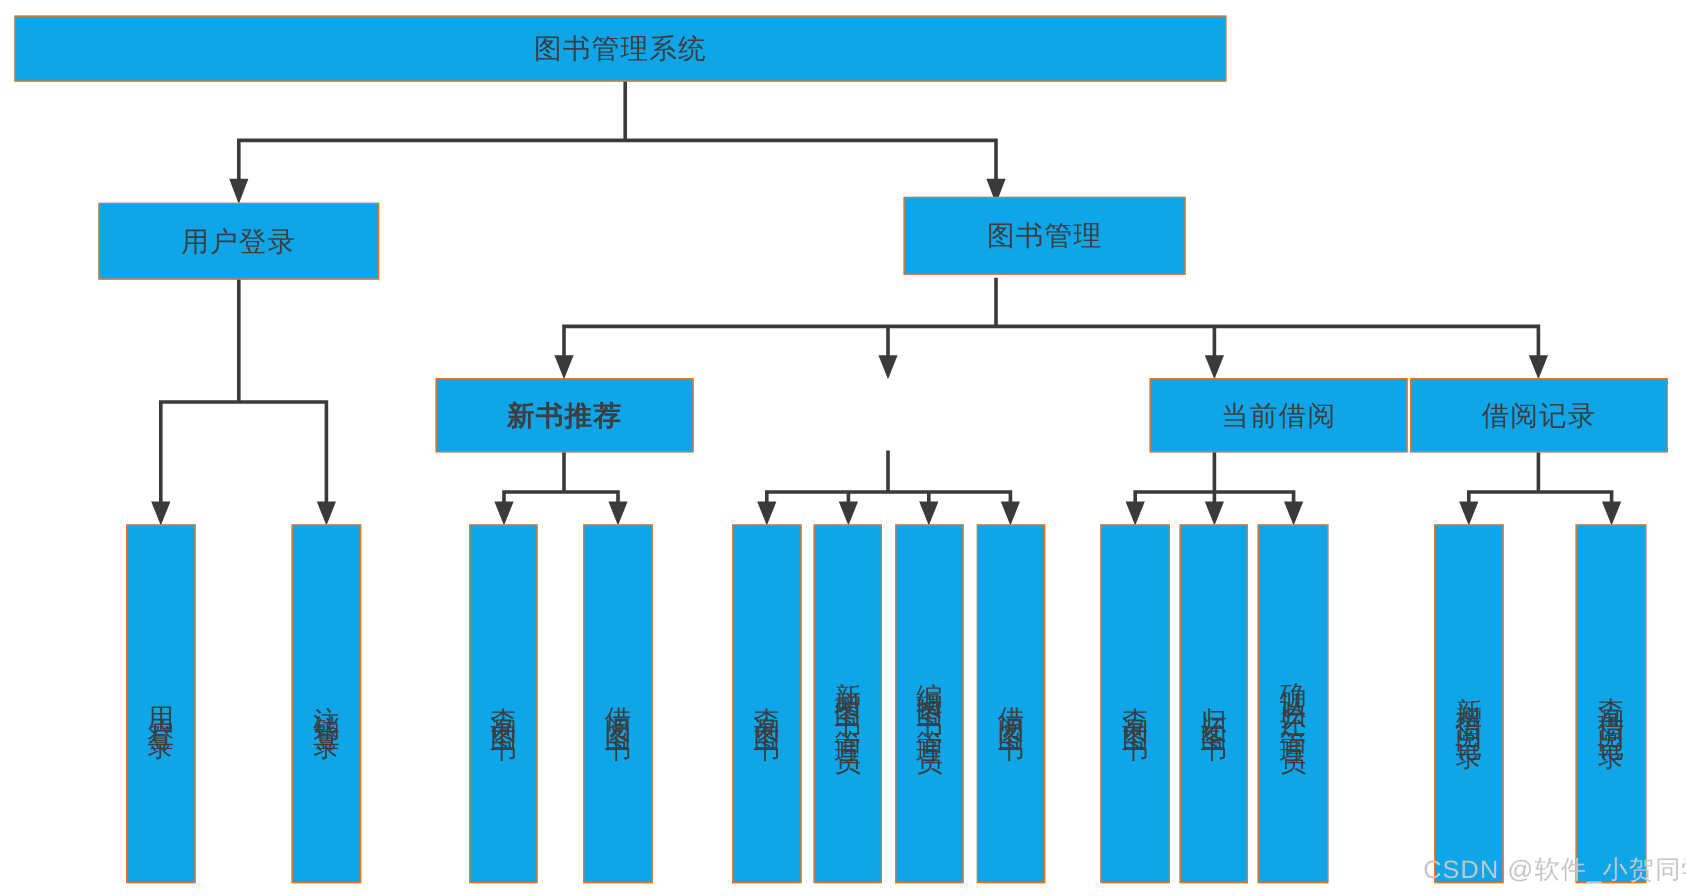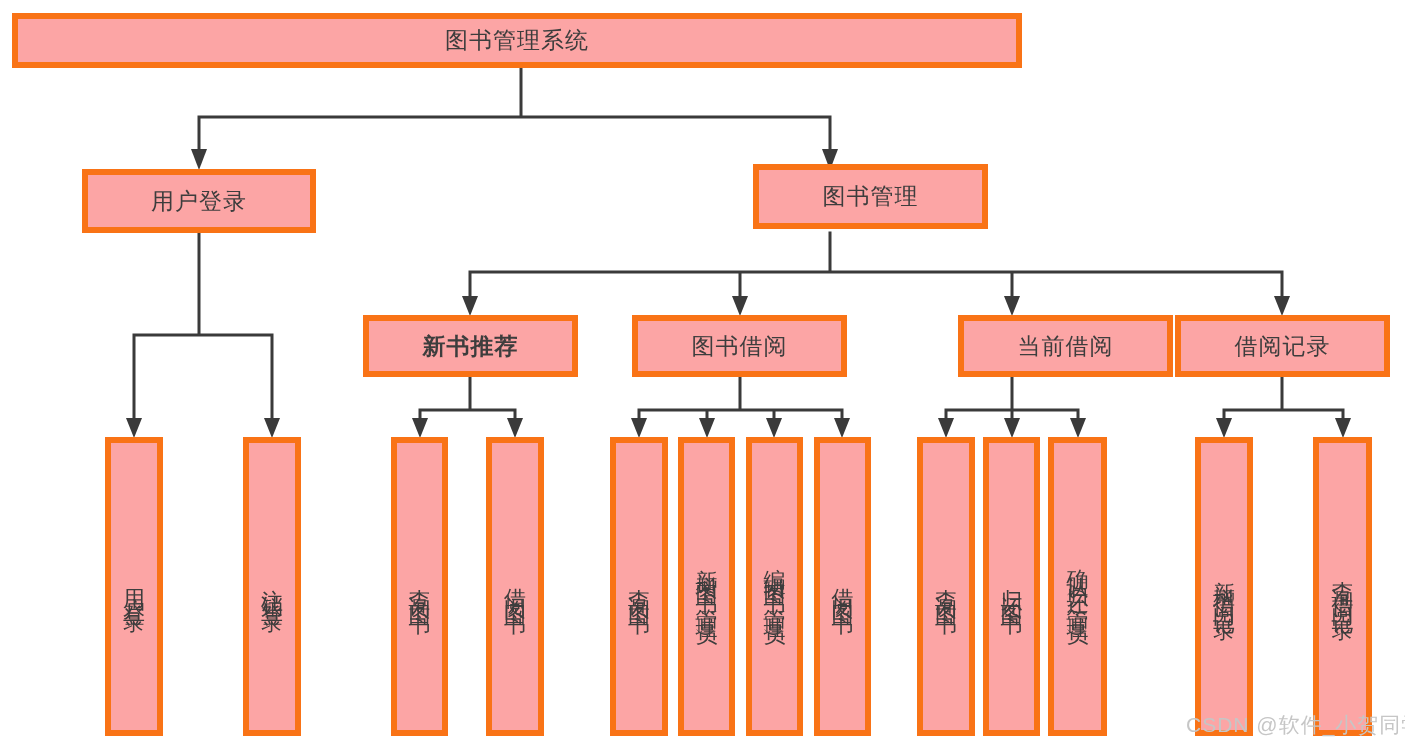--- a/index.html
+++ b/index.html
@@ -24,22 +24,22 @@
     stroke-linecap: square;
     stroke-linejoin: miter;
   }
   .connectors path.arr {
     fill: #3a3a3a;
     stroke: none;
   }
   .box {
     position: absolute;
     box-sizing: border-box;
-    background: #fca5a5;
-    border: 6px solid #f97316;
+    background: #0ea5e9;
+    border: 1px solid #f97316;
     color: #3d3d3d;
     display: flex;
     align-items: center;
     justify-content: center;
     z-index: 1;
   }
   .hbox { font-size: 23px; letter-spacing: 1px; }
   .vbox {
     font-size: 22px;
     writing-mode: vertical-rl;
@@ -98,21 +98,20 @@
     <path class="arr" d="M1216 418 L1232 418 L1224 438 Z"></path>
     <path class="arr" d="M1335 418 L1351 418 L1343 438 Z"></path>
   </svg>
 
   <div class="box hbox" style="left:12px; top:13px; width:1010px; height:55px;">图书管理系统</div>
 
   <div class="box hbox" style="left:82px; top:169px; width:234px; height:64px;">用户登录</div>
   <div class="box hbox" style="left:712px; top:164px; width:235px; height:65px;margin-left:41px;">图书管理</div>
 
   <div class="box hbox" style="left:363px; top:315px; width:215px; height:62px;font-weight:bold;">新书推荐</div>
-  <div class="box hbox" style="left:632px; top:315px; width:215px; height:62px;">图书借阅</div>
   <div class="box hbox" style="left:958px; top:315px; width:215px; height:62px;">当前借阅</div>
   <div class="box hbox" style="left:1175px; top:315px; width:215px; height:62px;">借阅记录</div>
 
   <div class="box vbox" style="left:105px; top:437px; width:58px; height:299px;">用户登录</div>
   <div class="box vbox" style="left:243px; top:437px; width:58px; height:299px;">注销登录</div>
 
   <div class="box vbox" style="left:391px; top:437px; width:57px; height:299px;">查询图书</div>
   <div class="box vbox" style="left:486px; top:437px; width:58px; height:299px;">借阅图书</div>
 
   <div class="box vbox" style="left:610px; top:437px; width:58px; height:299px;">查询图书</div>

